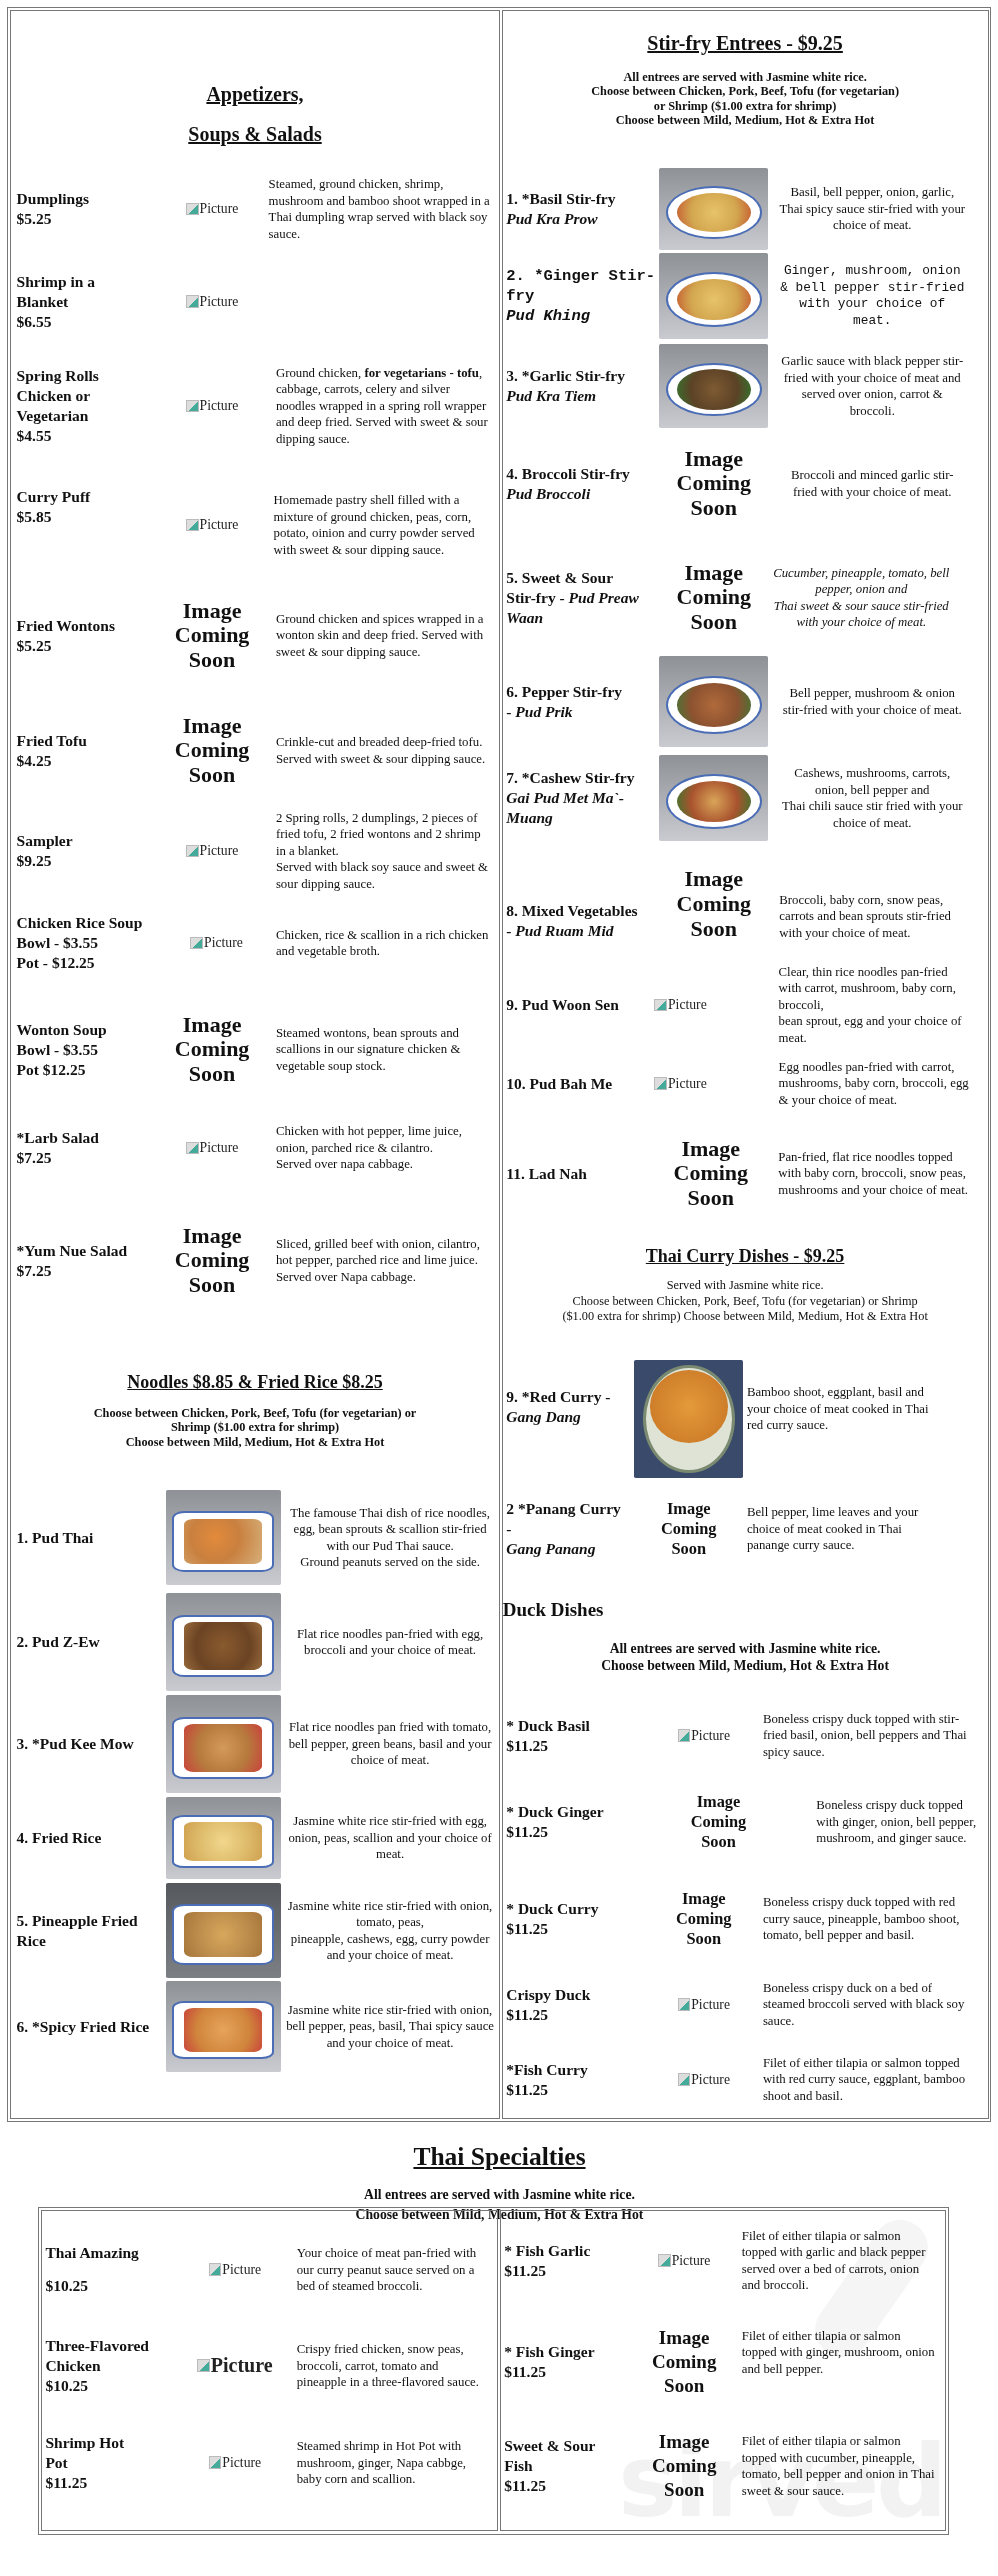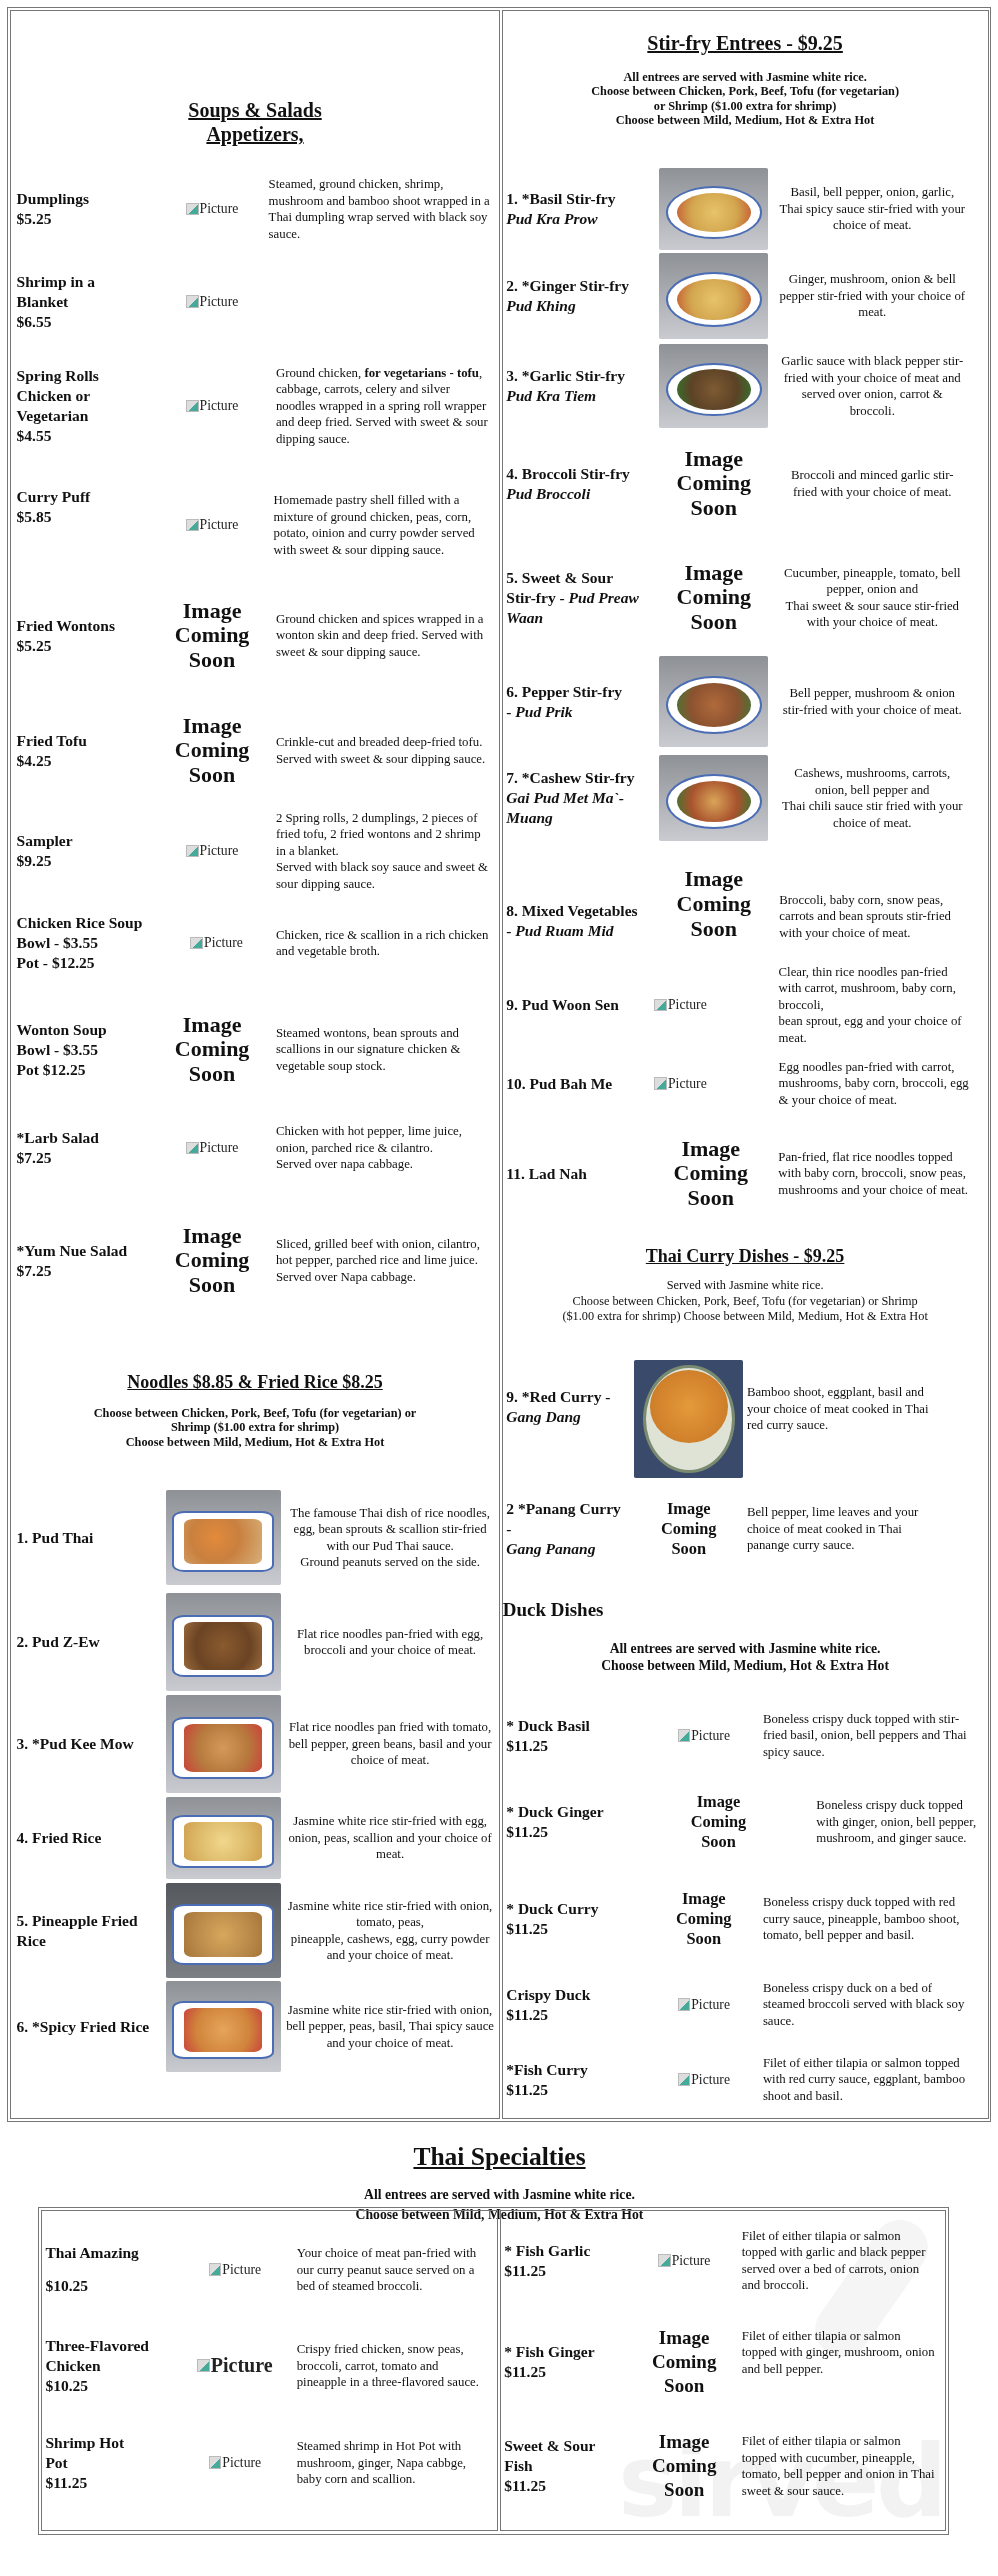--- a/index.html
+++ b/index.html
@@ -34,22 +34,22 @@
   .spec-col{border:0.9px solid #777;box-sizing:border-box;position:relative;}
 </style>
 </head>
 <body>
 
 <div class="outer">
   <div class="cols">
 
     <div class="col left">
       <div style="position:absolute;top:71px;left:0;right:0;">
+        <p class="h-title" style="font-size:20px;line-height:24px;">Appetizers, </p>
         <p class="h-title" style="font-size:20px;line-height:24px;margin-top:16.4px;">Soups &amp; Salads</p>
-        <p class="h-title" style="font-size:20px;line-height:24px;">Appetizers, </p>
       </div>
 
       <div class="row" style="top:166px;height:64px;">
         <div class="name" style="width:139px;margin-left:5.5px;">Dumplings
 $5.25</div>
         <div class="pic" style="width:113px;justify-content:center;">
             <span class="broken"></span>
             <span>Picture</span>
           </div>
         <div class="desc" style="width:223px;">Steamed, ground chicken, shrimp, mushroom and bamboo shoot wrapped in a Thai dumpling wrap served with black soy sauce.</div>
@@ -218,21 +218,21 @@
       </div>
 
       <div class="row" style="top:157px;height:82px;">
         <div class="name" style="width:153px;margin-left:3.6px;"><span>1. *Basil Stir-fry</span><br><i>Pud Kra Prow</i></div>
         <div class="photo" style="width:109px;height:82px;">
             <div class="plate"></div>
             <div class="food" style="background:radial-gradient(circle,#e7c36a,#d2a64f 55%,#c4532e);"></div>
           </div>
         <div class="desc c" style="width:186px;margin-left:11px;">Basil, bell pepper, onion, garlic, Thai spicy sauce stir-fried with your choice of meat.</div>
       </div>
-      <div class="row" style="top:242px;height:86px;">
+      <div class="row" style="top:242px;height:86px;font-family:Liberation Mono, monospace;">
         <div class="name" style="width:153px;margin-left:3.6px;"><span>2. *Ginger Stir-fry</span><br><i>Pud Khing</i></div>
         <div class="photo" style="width:109px;height:86px;">
             <div class="plate"></div>
             <div class="food" style="background:radial-gradient(circle,#e7c36a,#d2a64f 55%,#c4532e);"></div>
           </div>
         <div class="desc c" style="width:186px;margin-left:11px;">Ginger, mushroom, onion &amp; bell pepper stir-fried with your choice of meat.</div>
       </div>
       <div class="row" style="top:333px;height:84px;">
         <div class="name" style="width:153px;margin-left:3.6px;"><span>3. *Garlic Stir-fry</span><br><i>Pud Kra Tiem</i></div>
         <div class="photo" style="width:109px;height:84px;">
@@ -248,21 +248,21 @@
 Soon</div>
         <div class="desc c" style="width:186px;margin-left:11px;">Broccoli and minced garlic stir-fried with your choice of meat.</div>
       </div>
       <div class="row" style="top:550px;height:73px;">
         <div class="name" style="width:153px;margin-left:3.6px;"><span>5. Sweet &amp; Sour
 Stir-fry - </span><i>Pud Preaw
 Waan</i></div>
         <div class="soon" style="width:109px;">Image
 Coming
 Soon</div>
-        <div class="desc c" style="width:186px;margin-left:11px;">Cucumber, pineapple, tomato, bell pepper, onion and
+        <div class="desc c" style="width:186px;font-style:italic;">Cucumber, pineapple, tomato, bell pepper, onion and
 Thai sweet &amp; sour sauce stir-fried with your choice of meat.</div>
       </div>
       <div class="row" style="top:645px;height:91px;">
         <div class="name" style="width:153px;margin-left:3.6px;"><span>6. Pepper Stir-fry
 - </span><i>Pud Prik</i></div>
         <div class="photo" style="width:109px;height:91px;">
             <div class="plate"></div>
             <div class="food" style="background:radial-gradient(circle,#b06a3b,#8c5230 55%,#3b7a36);"></div>
           </div>
         <div class="desc c" style="width:186px;margin-left:11px;">Bell pepper, mushroom &amp; onion stir-fried with your choice of meat.</div>

